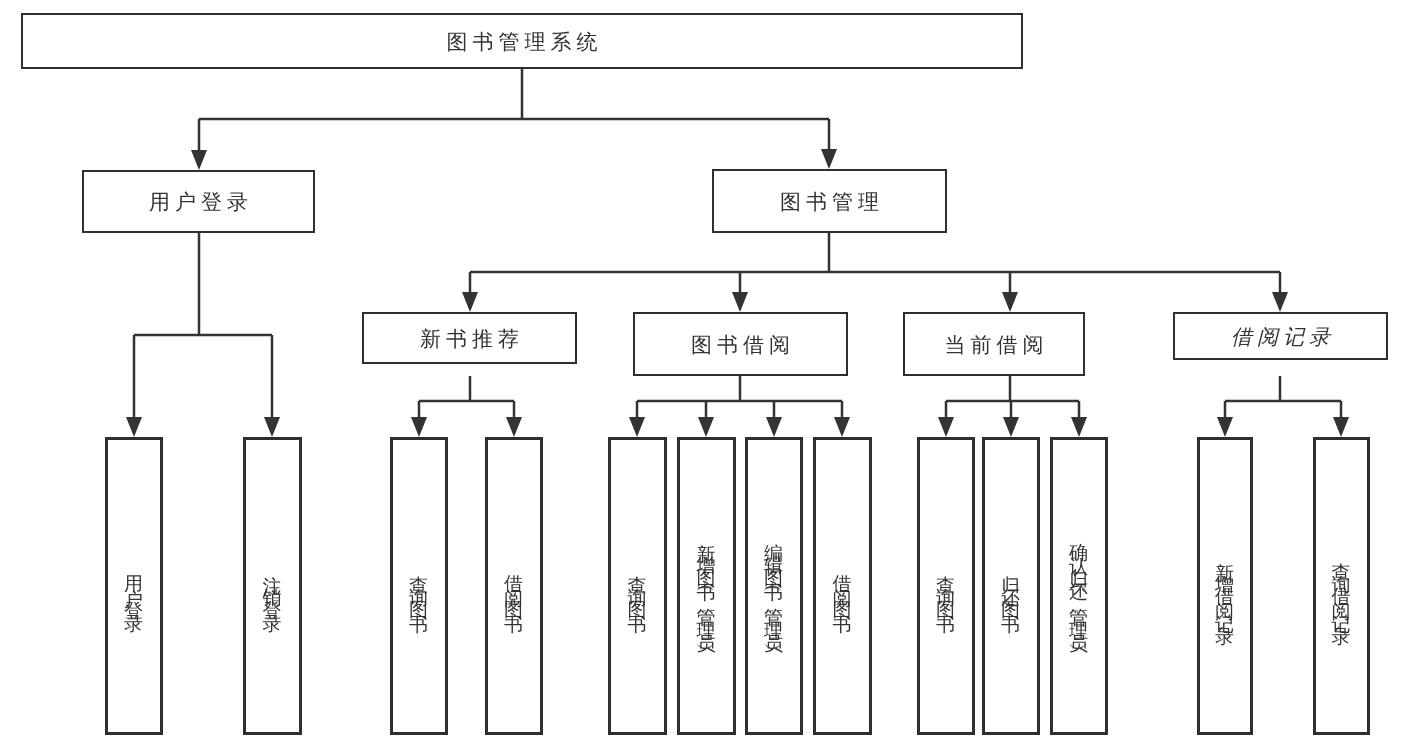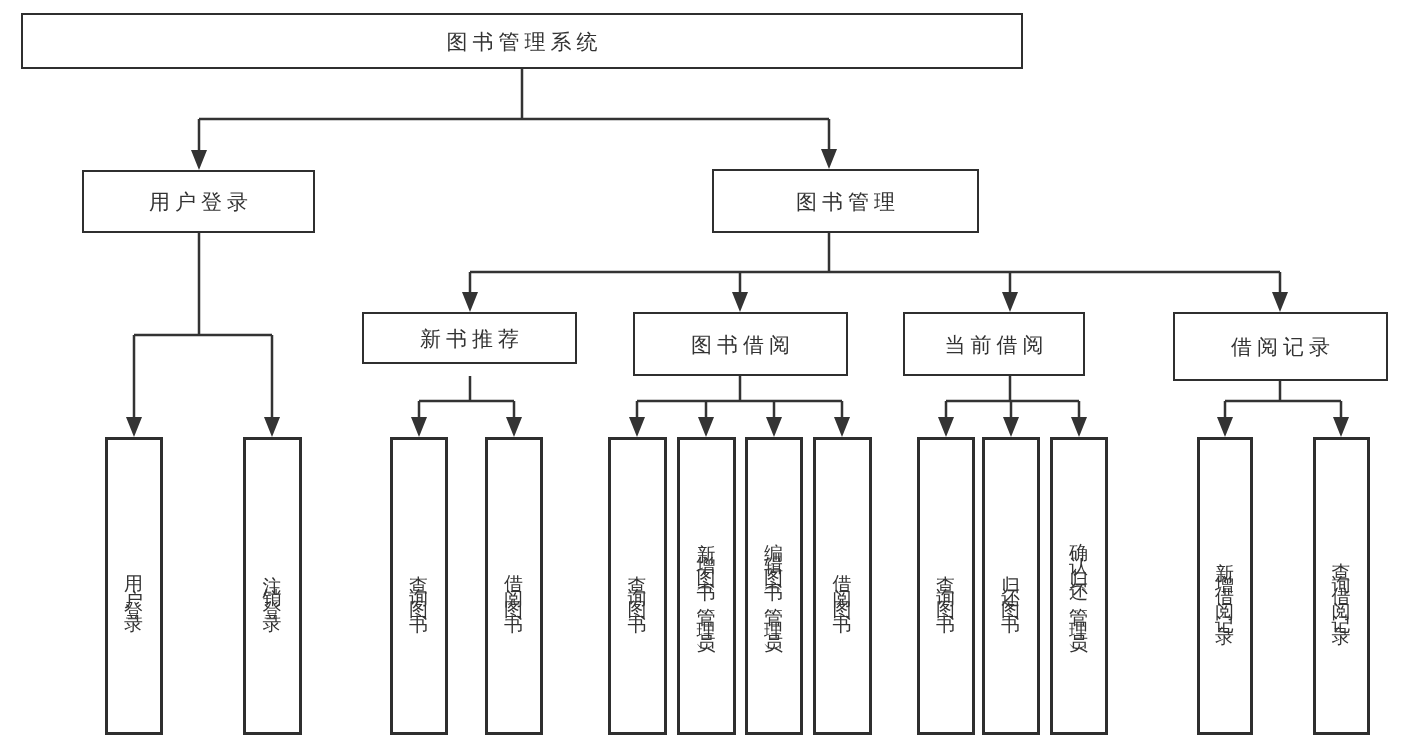--- a/index.html
+++ b/index.html
@@ -103,34 +103,34 @@
     </g>
   </svg>
 
   <div class="node h" style="left:21px; top:13px; width:1002px; height:56px;">
     <span>图书管理系统</span>
   </div>
 
   <div class="node h" style="left:82px; top:170px; width:233px; height:63px;">
     <span>用户登录</span>
   </div>
-  <div class="node h" style="left:712px; top:169px; width:267px; height:64px;">
+  <div class="node h" style="left:712px; top:169px; width:235px; height:64px;">
     <span>图书管理</span>
   </div>
 
   <div class="node h" style="left:362px; top:312px; width:215px; height:52px;">
     <span>新书推荐</span>
   </div>
   <div class="node h" style="left:633px; top:312px; width:215px; height:64px;">
     <span>图书借阅</span>
   </div>
   <div class="node h" style="left:903px; top:312px; width:182px; height:64px;">
     <span>当前借阅</span>
   </div>
-  <div class="node h" style="left:1173px; top:312px; width:215px; height:69px;">
+  <div class="node h" style="left:1173px; top:312px; width:215px; height:48px;font-style:italic;">
     <span>借阅记录</span>
   </div>
 
   <div class="node v" style="left:105px; top:437px; width:58px; height:298px;">
     <span>用户登录</span>
   </div>
   <div class="node v" style="left:243px; top:437px; width:59px; height:298px;">
     <span>注销登录</span>
   </div>
 

